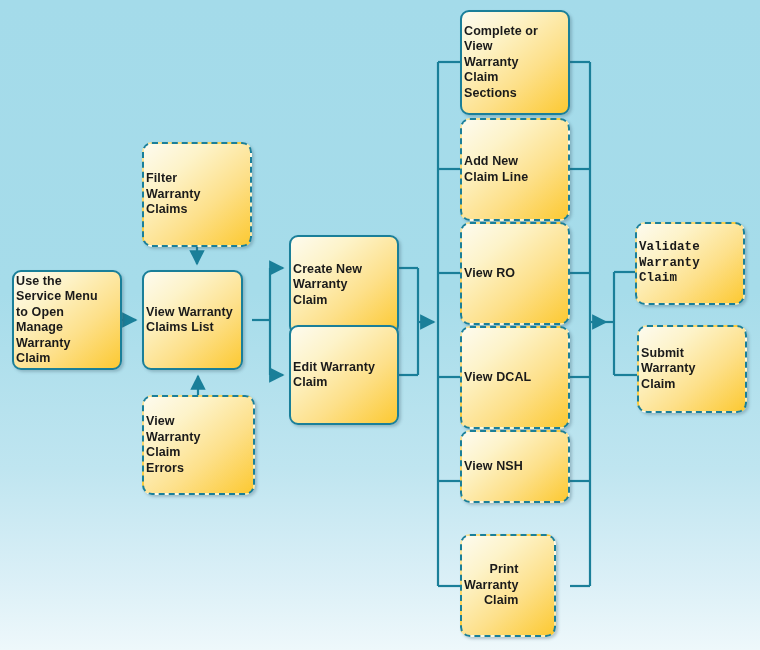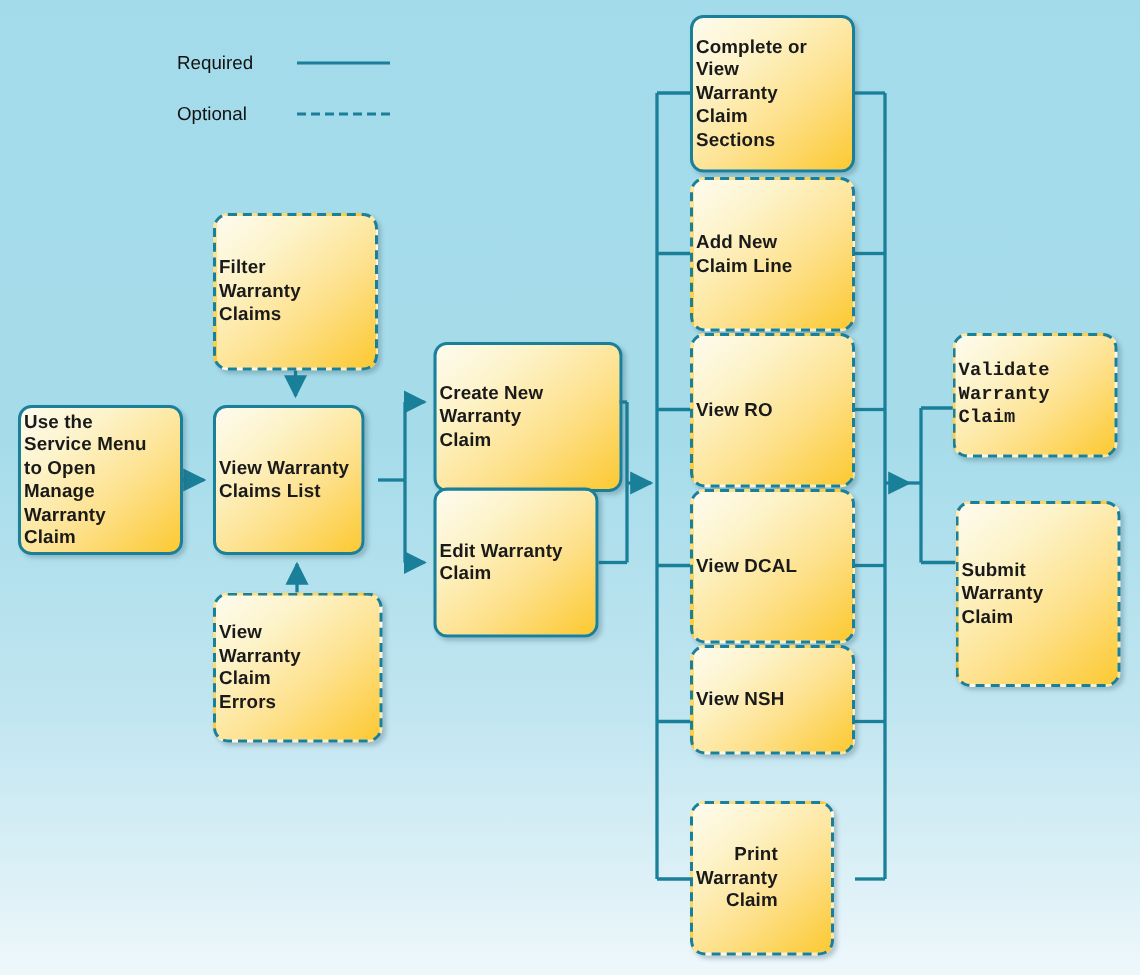--- a/index.html
+++ b/index.html
@@ -132,30 +132,20 @@
       <path d="M 570 586 L 590 586"></path>
 
       <path d="M 590 322 L 606 322" marker-end="url(#arrow)"></path>
       <path d="M 614 272 L 614 375"></path>
       <path d="M 614 272 L 637 272"></path>
       <path d="M 614 375 L 637 375"></path>
       <path d="M 606 322 L 614 322"></path>
     </g>
   </svg>
 
-  <div id="legend">
-    <div class="legend-row" style="top:0px;left:0px;">
-      <span class="ltext">Required</span>
-      <span class="legend-line-solid"></span>
-    </div>
-    <div class="legend-row" style="top:34px;left:0px;">
-      <span class="ltext">Optional</span>
-      <span class="legend-line-dashed"></span>
-    </div>
-  </div>
 
   <div class="node required" style="left:12px;top:270px;width:110px;height:100px;">
     <span class="label">Use the
 Service Menu
 to Open
 Manage
 Warranty
 Claim</span>
   </div>
 
@@ -170,21 +160,21 @@
 Claims List</span>
   </div>
 
   <div class="node optional" style="left:142px;top:395px;width:113px;height:100px;">
     <span class="label">View
 Warranty
 Claim
 Errors</span>
   </div>
 
-  <div class="node required" style="left:289px;top:228px;width:126px;height:100px;">
+  <div class="node required" style="left:289px;top:235px;width:110px;height:100px;">
     <span class="label">Create New
 Warranty
 Claim</span>
   </div>
 
   <div class="node required" style="left:289px;top:325px;width:110px;height:100px;">
     <span class="label">Edit Warranty
 Claim</span>
   </div>
 
@@ -218,19 +208,19 @@
 Warranty
 Claim</span>
   </div>
 
   <div class="node optional" style="left:635px;top:222px;width:110px;height:83px;font-family:Liberation Mono, monospace;">
     <span class="label">Validate
 Warranty
 Claim</span>
   </div>
 
-  <div class="node optional" style="left:637px;top:334px;width:110px;height:124px;">
+  <div class="node optional" style="left:637px;top:325px;width:110px;height:88px;">
     <span class="label">Submit
 Warranty
 Claim</span>
   </div>
 
 </div>
 
 </body></html>

